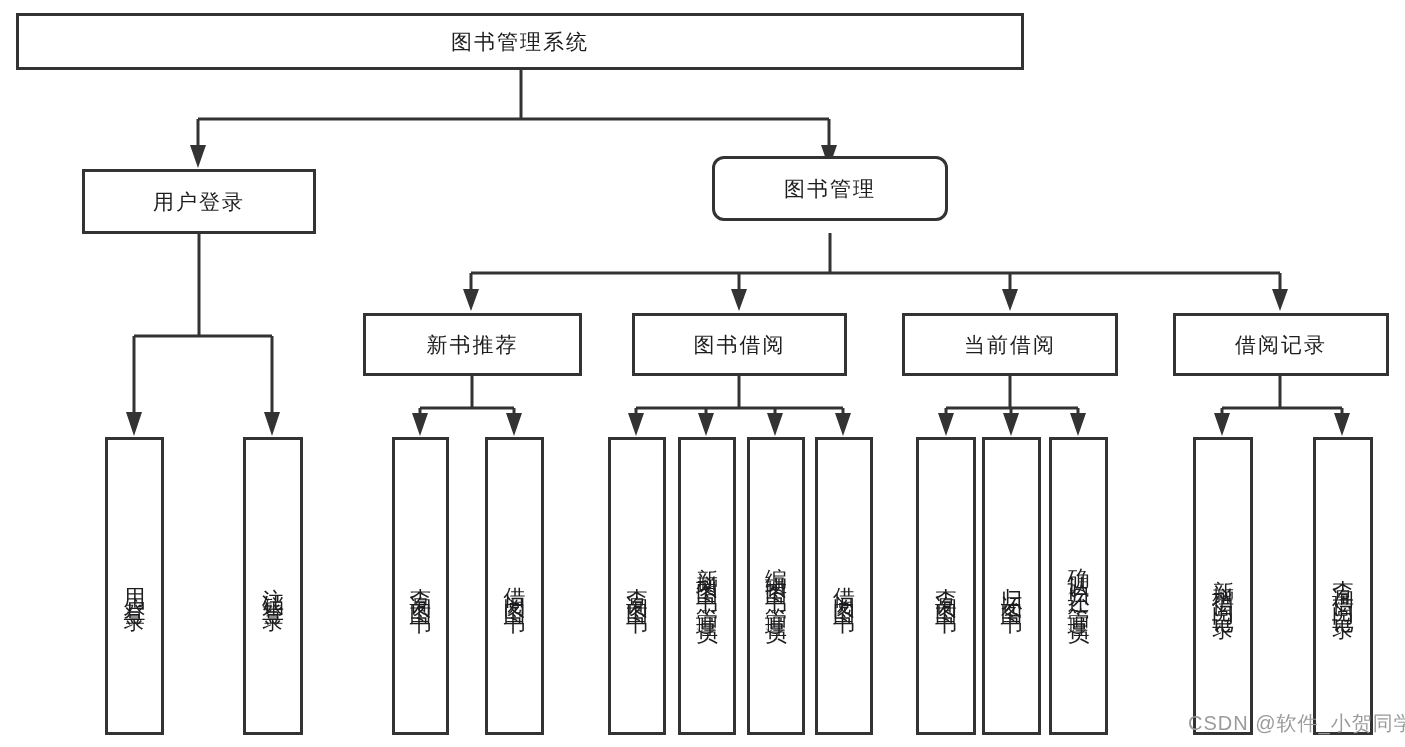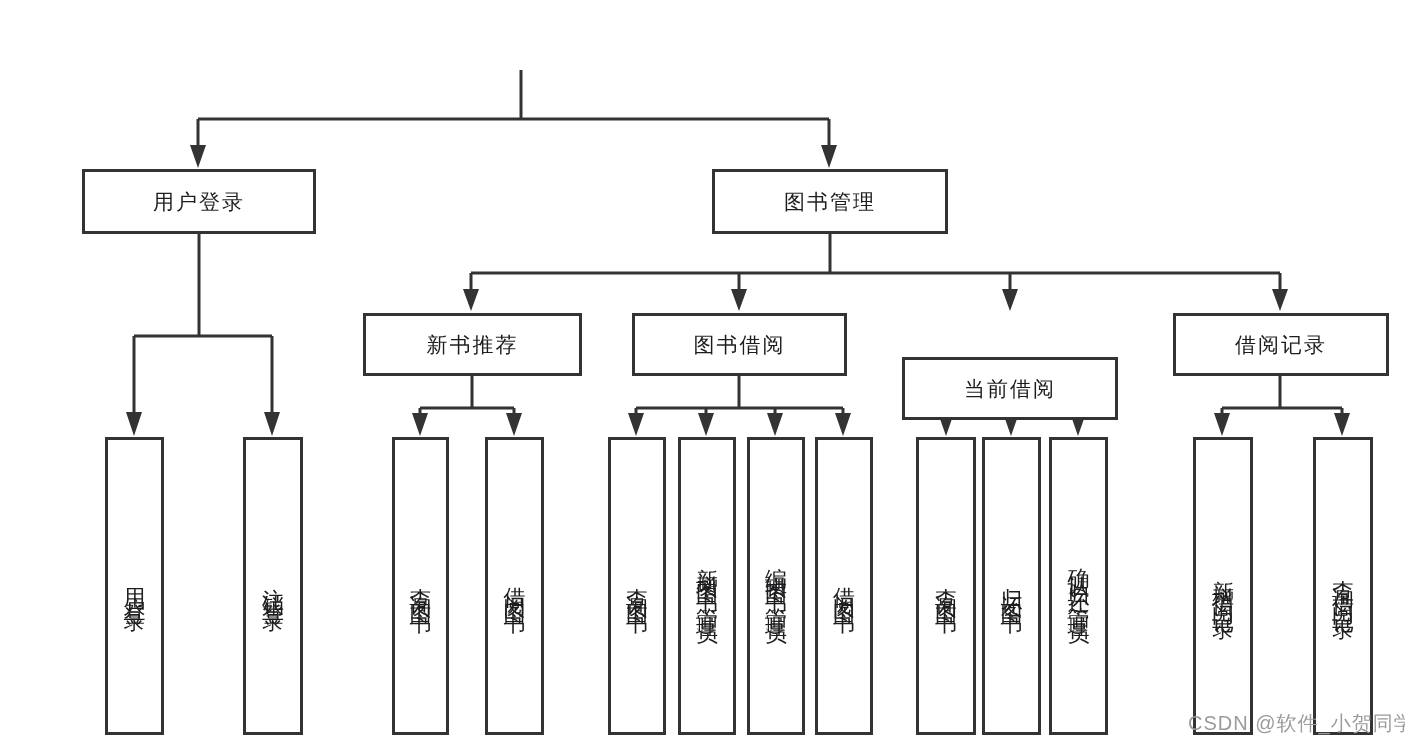--- a/index.html
+++ b/index.html
@@ -126,35 +126,38 @@
       <polygon points="767,413 783,413 775,436"></polygon>
       <polygon points="835,413 851,413 843,436"></polygon>
       <polygon points="938,413 954,413 946,436"></polygon>
       <polygon points="1003,413 1019,413 1011,436"></polygon>
       <polygon points="1070,413 1086,413 1078,436"></polygon>
       <polygon points="1214,413 1230,413 1222,436"></polygon>
       <polygon points="1334,413 1350,413 1342,436"></polygon>
     </g>
   </svg>
 
+  <div class="node" style="left:16px; top:13px; width:1008px; height:57px;">
+    <span>图书管理系统</span>
+  </div>
 
   <div class="node" style="left:82px; top:169px; width:234px; height:65px;">
     <span>用户登录</span>
   </div>
-  <div class="node" style="left:712px; top:169px; width:236px; height:65px;">
+  <div class="node" style="left:712px; top:156px; width:236px; height:65px;border-radius:12px;">
     <span>图书管理</span>
   </div>
 
   <div class="node" style="left:363px; top:313px; width:219px; height:63px;">
     <span>新书推荐</span>
   </div>
   <div class="node" style="left:632px; top:313px; width:215px; height:63px;text-align:center;">
     <span>图书借阅</span>
   </div>
-  <div class="node" style="left:902px; top:313px; width:216px; height:63px;margin-top:44px;">
+  <div class="node" style="left:902px; top:313px; width:216px; height:63px;">
     <span>当前借阅</span>
   </div>
   <div class="node" style="left:1173px; top:313px; width:216px; height:63px;">
     <span>借阅记录</span>
   </div>
 
   <div class="leaf" style="left:105px; width:59px;">
     <span>用户登录</span>
   </div>
   <div class="leaf" style="left:243px; width:60px;">

